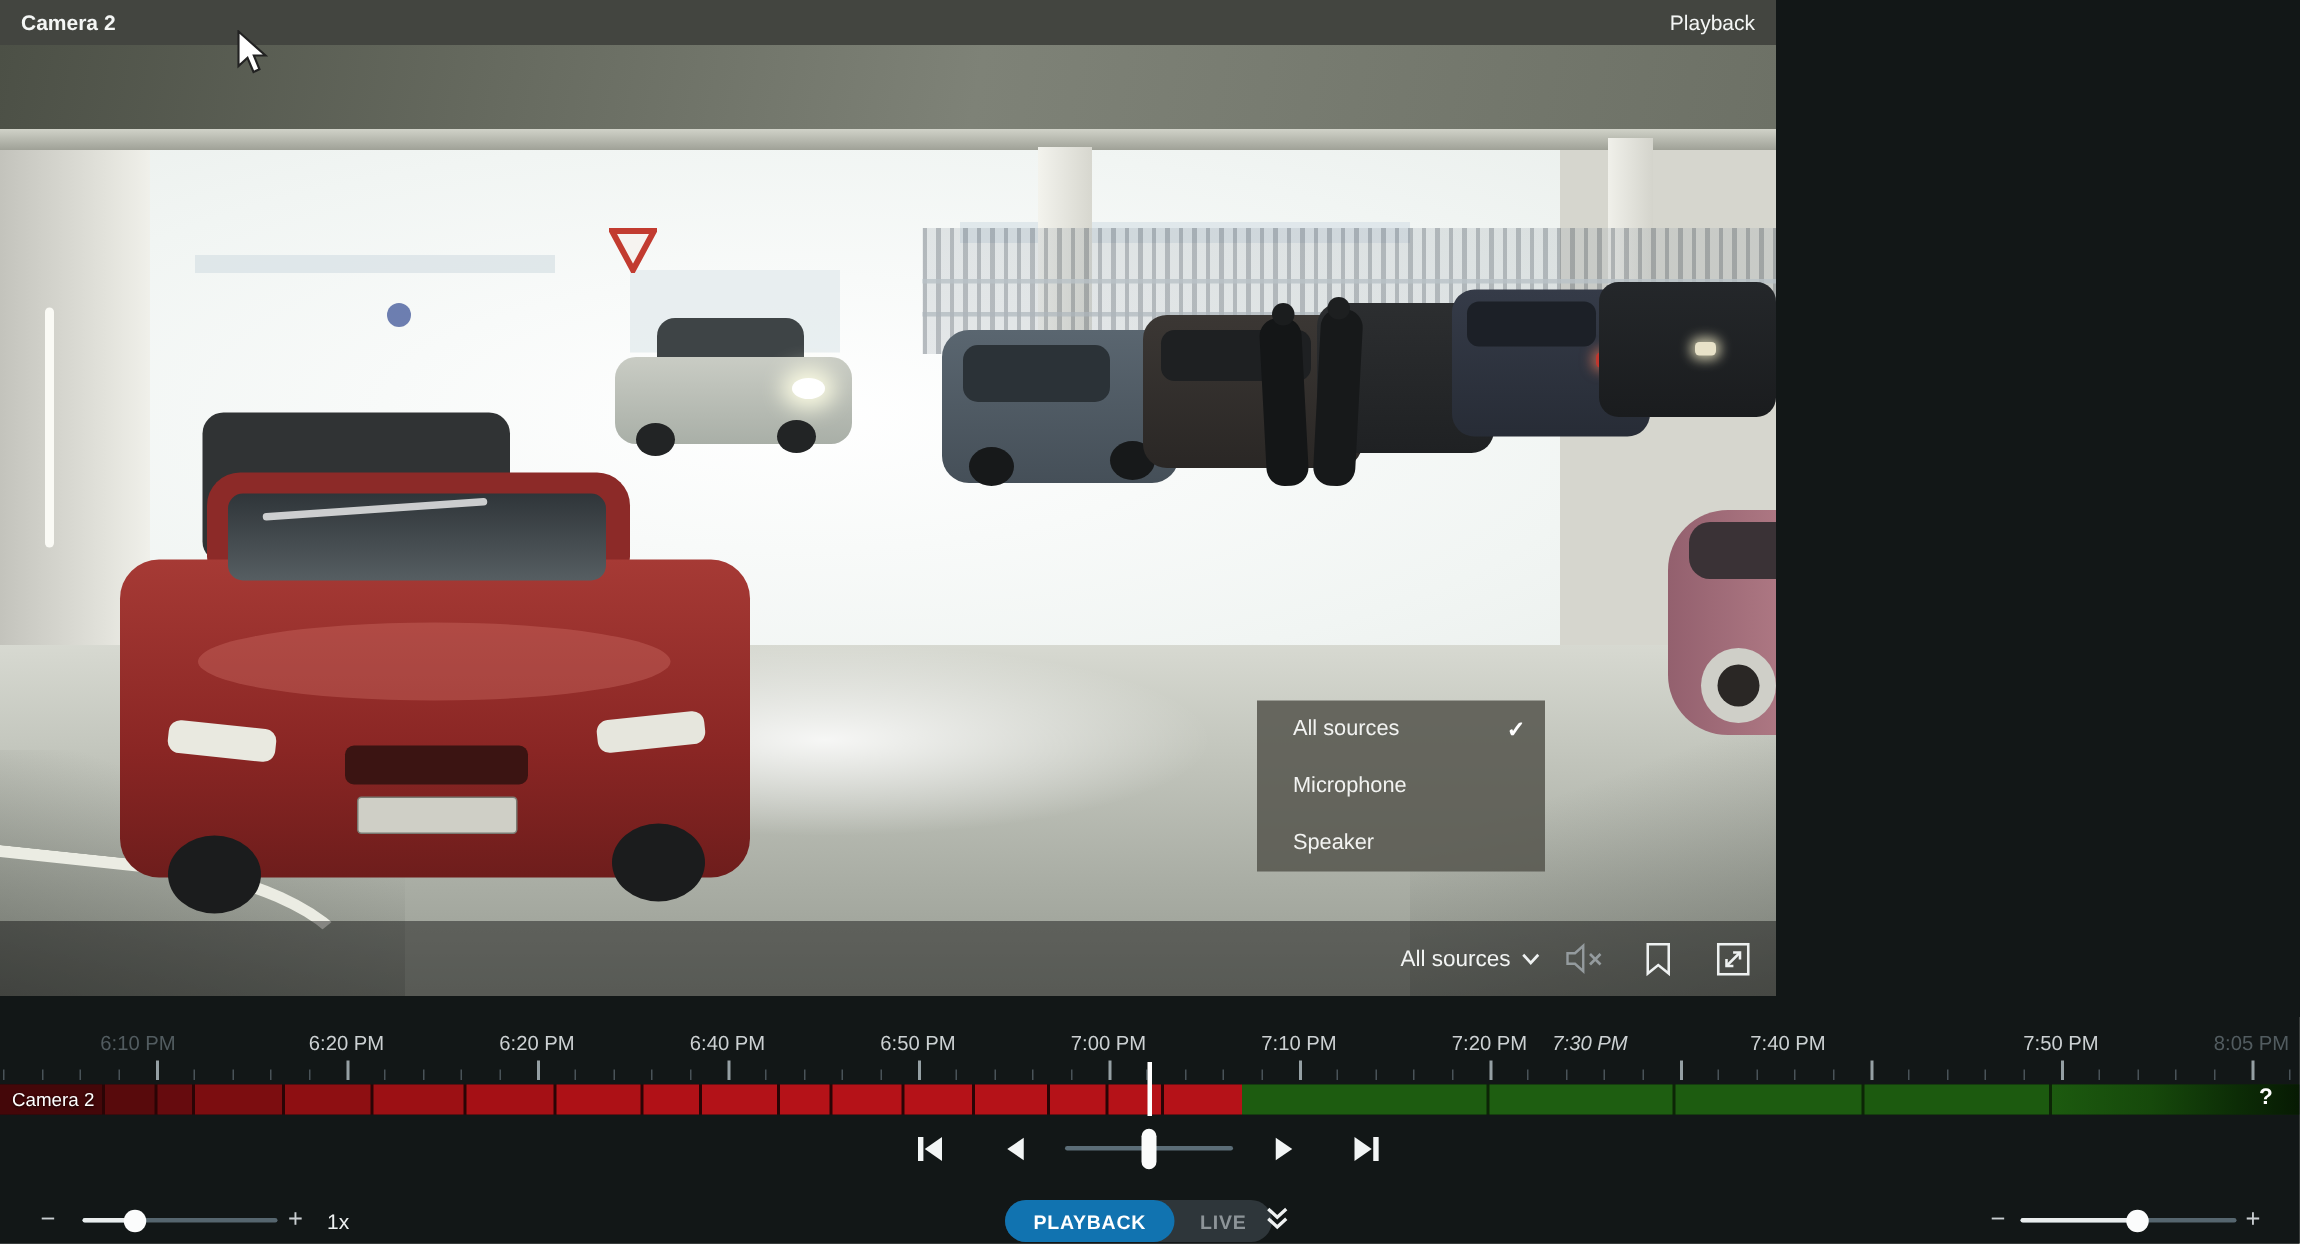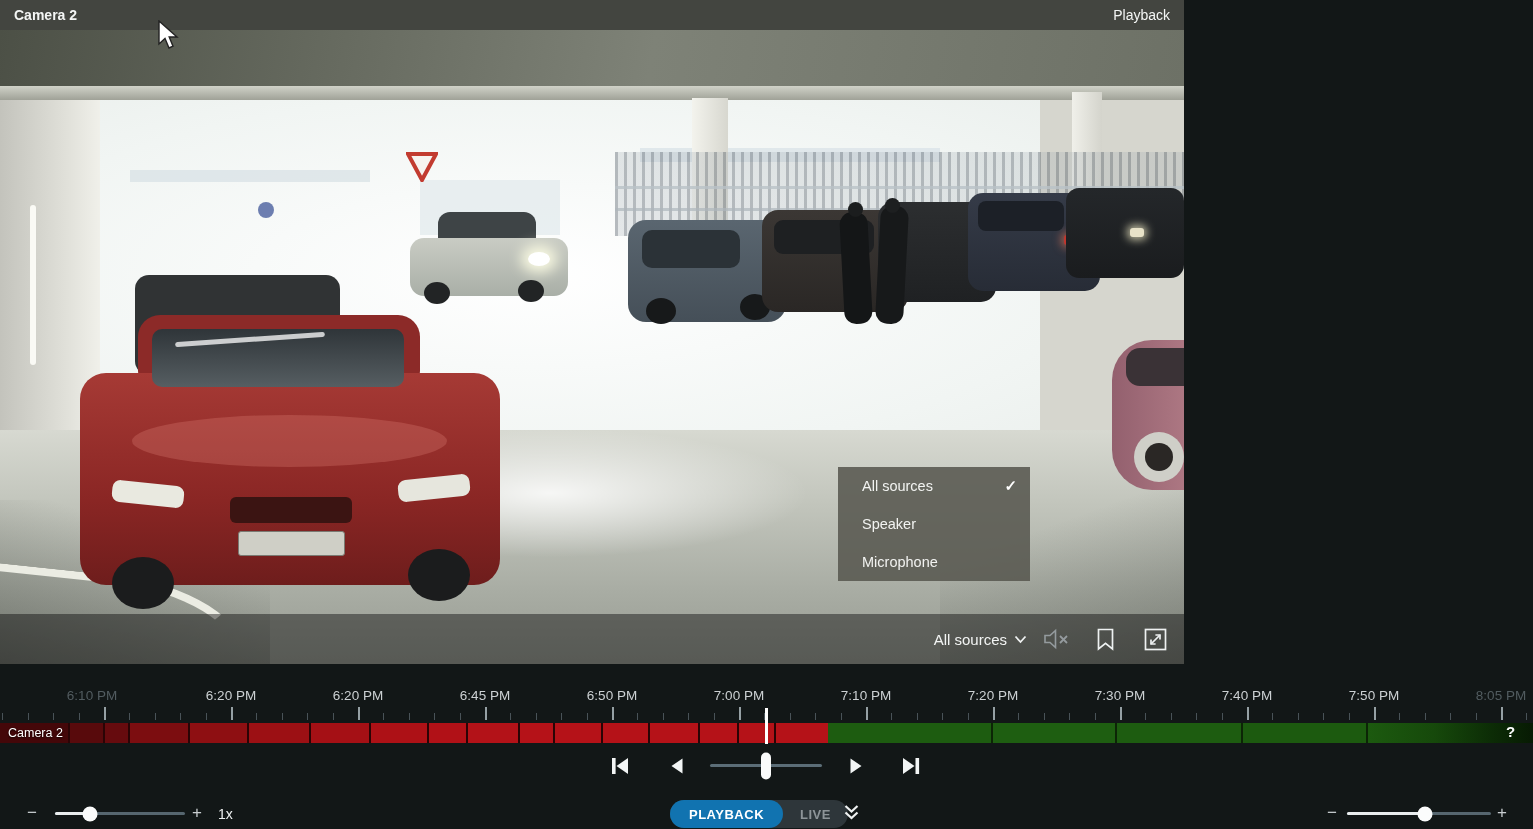--- a/index.html
+++ b/index.html
@@ -195,44 +195,44 @@
       </div>
     </div>
 
     <div class="audio-menu">
       <div class="menu-body">
           <div class="menu-item">
             <span>All sources</span>
             <span class="check">✓</span>
           </div>
           <div class="menu-item">
-            <span>Speaker</span>
+            <span>Microphone</span>
           </div>
           <div class="menu-item">
-            <span>Microphone</span>
+            <span>Speaker</span>
           </div>
         </div>
     </div>
 
     <svg style="position:absolute;left:156px;top:20px;z-index:9;" width="24" height="32" viewBox="0 0 24 32">
       <path d="M3,1 L3,24 L9,18.5 L13,28 L17,26.2 L13.2,17 L21,17 Z" fill="#ffffff" stroke="#222" stroke-width="1.4"></path>
     </svg>
   </div>
 
   <div class="tl-labels">
       <span class="tl-label dim" style="left: 92px;">6:10 PM</span>
       <span class="tl-label" style="left: 231px;">6:20 PM</span>
       <span class="tl-label" style="left: 358px;">6:20 PM</span>
-      <span class="tl-label" style="left: 485px;">6:45 PM</span>
+      <span class="tl-label" style="left: 485px;">6:40 PM</span>
       <span class="tl-label" style="left: 612px;">6:50 PM</span>
       <span class="tl-label" style="left: 739px;">7:00 PM</span>
       <span class="tl-label" style="left: 866px;">7:10 PM</span>
       <span class="tl-label" style="left: 993px;">7:20 PM</span>
-      <span class="tl-label" style="left: 1120px;">7:30 PM</span>
-      <span class="tl-label" style="left: 1247px; text-align: center;">7:40 PM</span>
+      <span class="tl-label" style="left: 1060px; font-style: italic;">7:30 PM</span>
+      <span class="tl-label" style="left: 1192px; text-align: center;">7:40 PM</span>
       <span class="tl-label" style="left: 1374px;">7:50 PM</span>
       <span class="tl-label dim" style="left: 1501px;">8:05 PM</span>
     </div>
   <div class="tl-ticks">
       <i class="tick" style="left: 2.4px;"></i>
       <i class="tick" style="left: 27.8px;"></i>
       <i class="tick" style="left: 53.2px;"></i>
       <i class="tick" style="left: 78.6px;"></i>
       <i class="tick major" style="left: 104px;"></i>
       <i class="tick" style="left: 129.4px;"></i>

